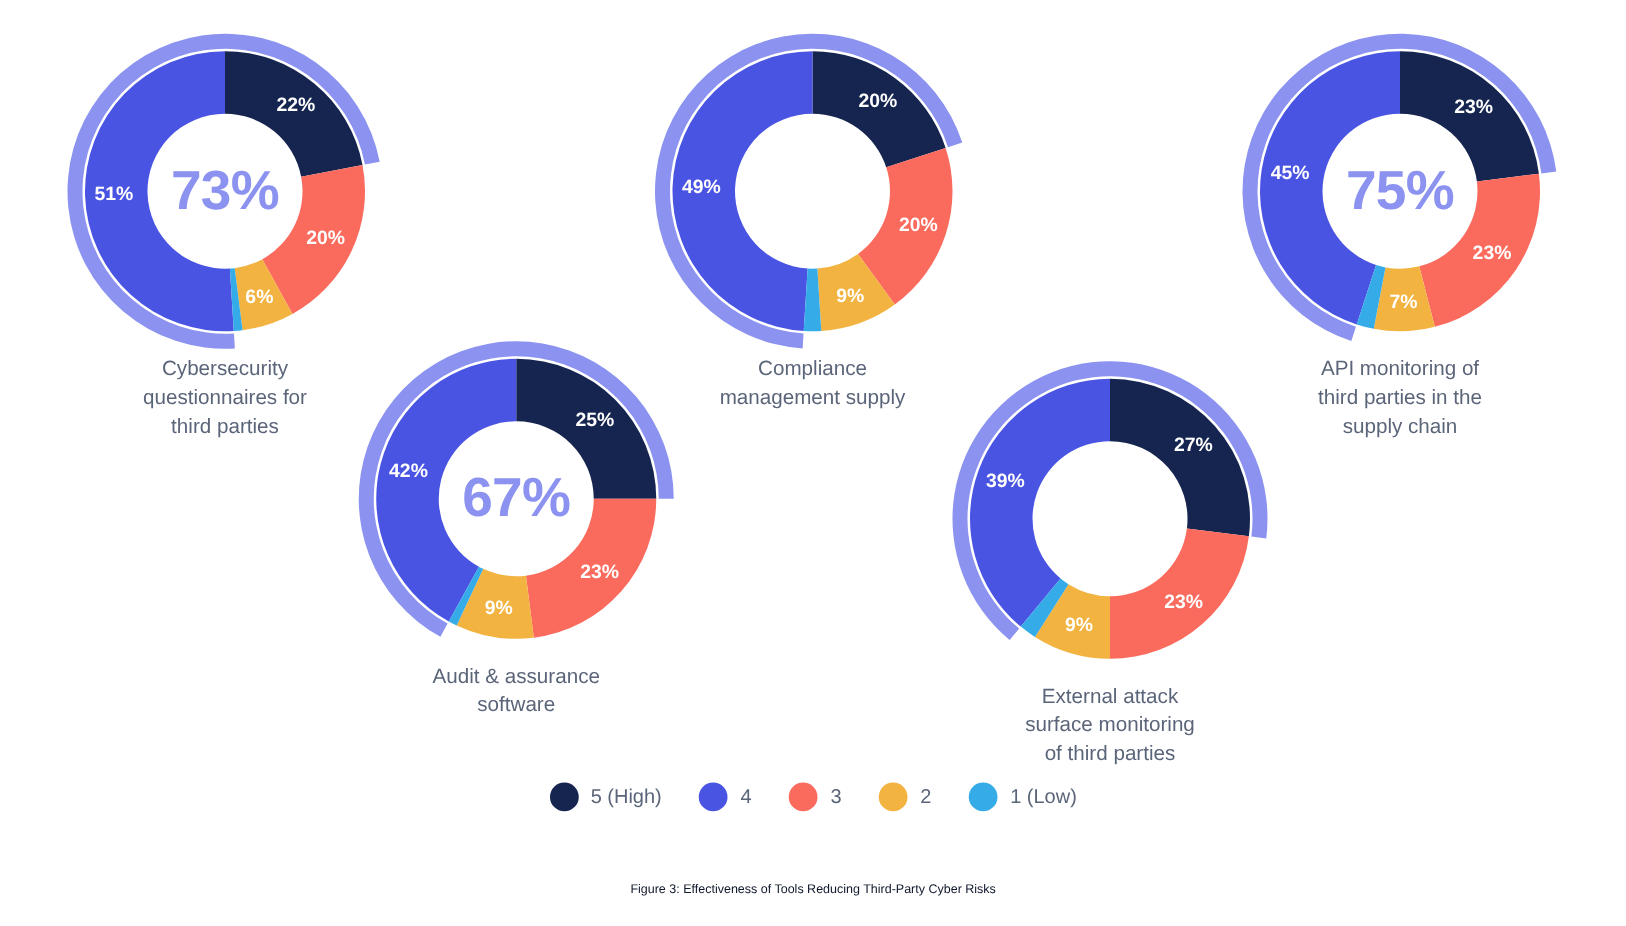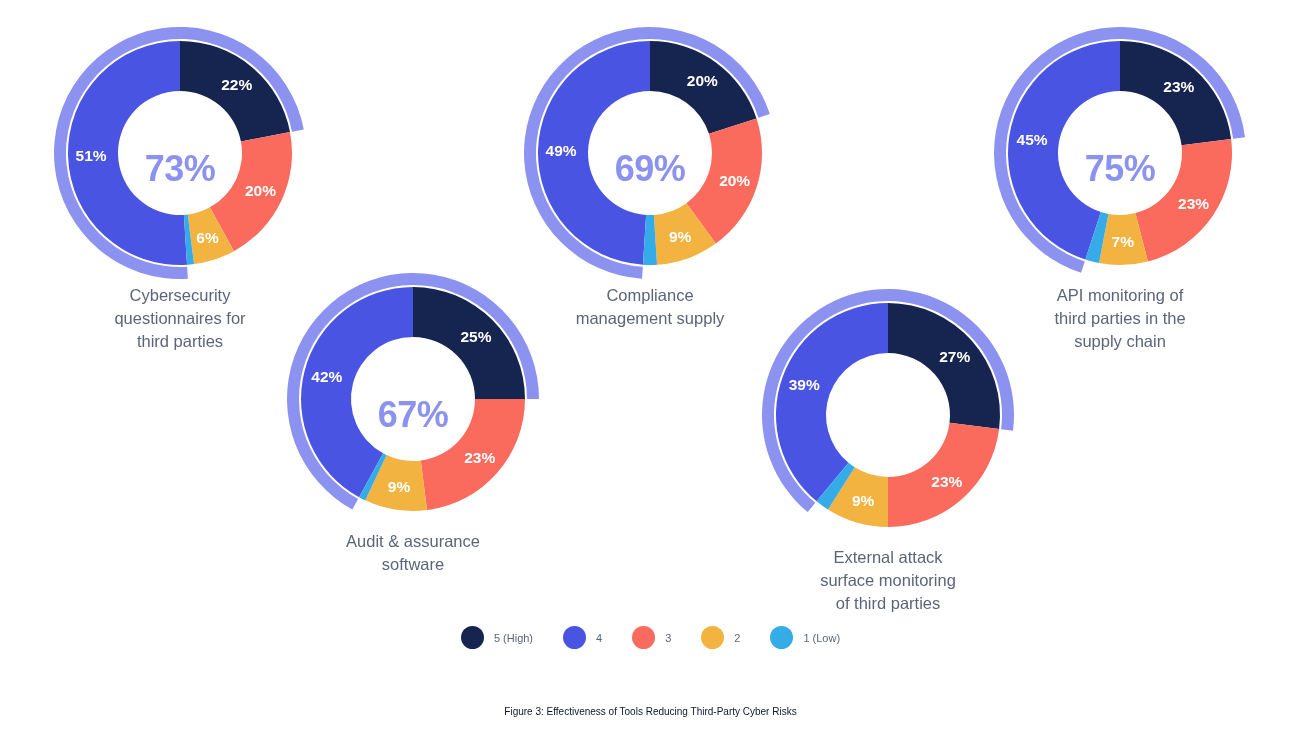--- a/index.html
+++ b/index.html
@@ -49,27 +49,26 @@
     overflow: visible;
   }
 
   .center-value {
     position: absolute;
     left: 0;
     right: 0;
     top: 50%;
     transform: translateY(-50%);
     text-align: center;
-    font-size: 36px;
+    font-size: 44px;
     font-weight: 700;
     letter-spacing: -0.5px;
     color: #8b92ef;
     line-height: 1;
     pointer-events: none;
-    margin-top: 16px;
   }
 
   .slice-label {
     font-size: 15.5px;
     font-weight: 700;
     fill: #ffffff;
     text-anchor: middle;
     dominant-baseline: central;
     paint-order: stroke;
   }
@@ -101,21 +100,21 @@
     align-items: center;
     gap: 10px;
   }
   .legend-swatch {
     width: 23px;
     height: 23px;
     border-radius: 50%;
     flex: none;
   }
   .legend-label {
-    font-size: 11px;
+    font-size: 16px;
     color: #5b6579;
     white-space: nowrap;
   }
 
   
   #figure-caption {
     position: absolute;
     left: 0;
     right: 0;
     top: 706px;
@@ -159,21 +158,20 @@
             <path d="M 131 19 A 112 112 0 0 1 237.5183298250572 96.3900966300059 L 189.96550401029953 111.84094634875326 A 62 62 0 0 0 131 69 Z" fill="#15254f"></path>
             <text x="183.31288745403012" y="58.997487500629674" class="slice-label">20%</text>
             <path d="M 123.96746181271692 242.7789935839664 A 112 112 0 0 1 130.99999999999997 19 L 131 69 A 62 62 0 0 0 127.10698778918258 192.87765716255285 Z" fill="#4a54e2"></path>
             <text x="42.04391612744989" y="128.20444244204657" class="slice-label">49%</text>
             <path d="M 237.5183298250572 96.3900966300059 A 112 112 0 0 1 196.831948256757 221.60990336999413 L 167.44268564213334 181.15905365124675 A 62 62 0 0 0 189.96550401029953 111.84094634875326 Z" fill="#fa6b5e"></path>
             <text x="215.64402995026865" y="158.5025124993703" class="slice-label">20%</text>
             <path d="M 196.831948256757 221.60990336999413 A 112 112 0 0 1 138.0325381872831 242.7789935839664 L 134.89301221081743 192.87765716255285 A 62 62 0 0 0 167.44268564213334 181.15905365124675 Z" fill="#f2b340"></path>
             <text x="161.14767490183095" y="214.73838843692607" class="slice-label">9%</text>
             <path d="M 138.0325381872831 242.7789935839664 A 112 112 0 0 1 123.96746181271692 242.7789935839664 L 127.10698778918258 192.87765716255285 A 62 62 0 0 0 134.89301221081743 192.87765716255285 Z" fill="#35abe8"></path>
           </svg>
-          <div class="center-value">69%</div>
         </div>
         <div class="donut-caption">
           <span>Compliance</span>
           <span>management supply</span>
         </div>
       </div>
       <div class="donut-card pos-3">
         <div class="donut-wrap">
           <svg class="donut-svg" viewBox="0 0 262 262" role="img">
             <path d="M 92.06385870875661 250.83312105318936 A 126 126 0 1 1 256.0064523656242 115.2080125708977 L 244.1010759498505 116.71201137366934 A 114 114 0 1 0 95.77206264125599 239.42044285764752 Z" fill="#8b92ef"></path>

